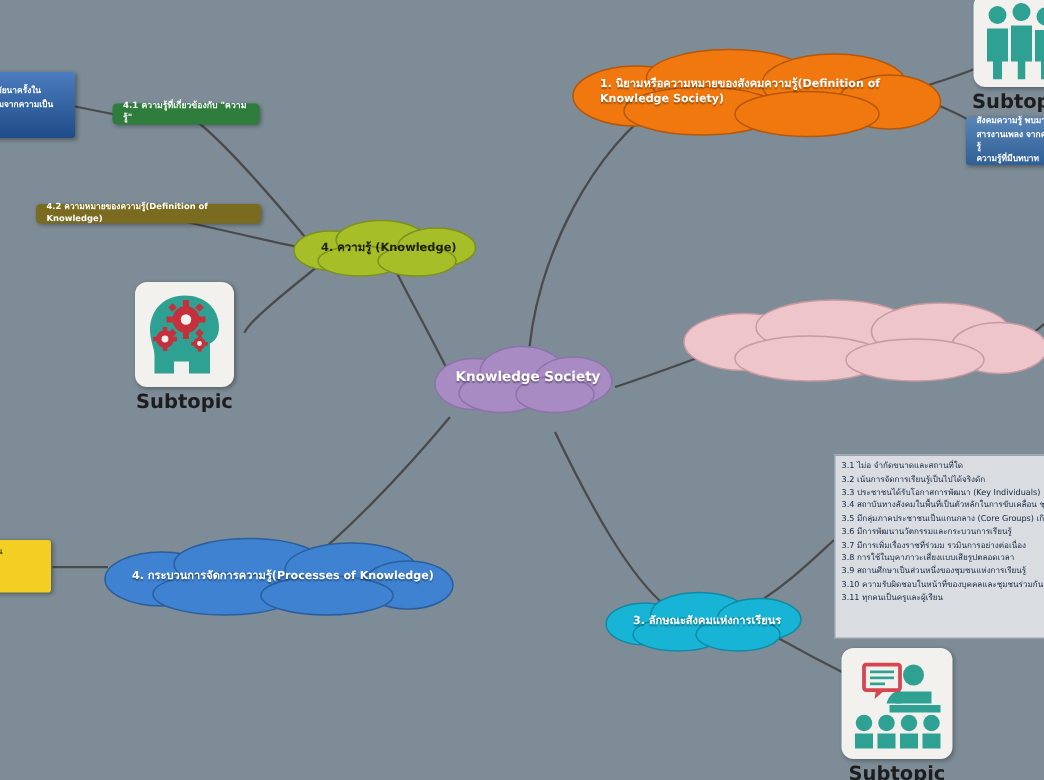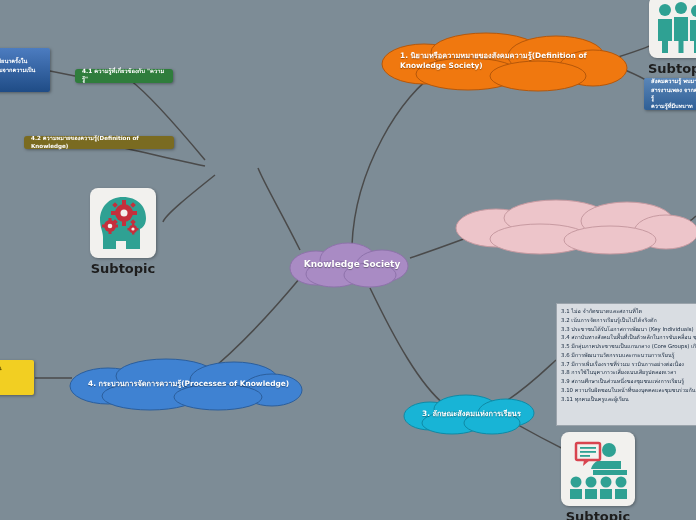--- a/index.html
+++ b/index.html
@@ -122,21 +122,21 @@
       <path d="M688,222 C692,220 694,218 696,216"></path>
 
       <path d="M500,405 C525,390 545,370 556,360"></path>
 
       <path d="M500,415 C530,432 565,450 575,455"></path>
 
       <path d="M72,378 C55,378 42,378 35,378"></path>
     </g>
   </svg>
 
-  <div class="cloud" style="left:282px; top:240px; width:140px; height:48px; font-size:9px; justify-content:center; padding:0;text-align:center;">
+  <div class="cloud" style="left:282px; top:228px; width:140px; height:48px; font-size:9px; justify-content:center; padding:0;text-align:center;">
     <svg class="cbody" viewBox="0 0 140 48" xmlns="http://www.w3.org/2000/svg">
       <g fill="#a98bc4" stroke="#8e72ab" stroke-width="1">
         <ellipse cx="34" cy="28" rx="26" ry="17"></ellipse>
         <ellipse cx="66" cy="20" rx="28" ry="17"></ellipse>
         <ellipse cx="100" cy="26" rx="26" ry="16"></ellipse>
         <ellipse cx="52" cy="34" rx="28" ry="13"></ellipse>
         <ellipse cx="88" cy="35" rx="26" ry="12"></ellipse>
       </g>
     </svg>
     <span class="ctext">Knowledge Society</span>
@@ -175,20 +175,32 @@
         <ellipse cx="30" cy="24" rx="26" ry="14"></ellipse>
         <ellipse cx="66" cy="17" rx="32" ry="14"></ellipse>
         <ellipse cx="106" cy="21" rx="28" ry="14"></ellipse>
         <ellipse cx="52" cy="31" rx="30" ry="11"></ellipse>
         <ellipse cx="92" cy="31" rx="28" ry="11"></ellipse>
       </g>
     </svg>
     <span class="ctext">3. ลักษณะสังคมแห่งการเรียนร</span>
   </div>
 
+  <div class="cloud" style="left:192px; top:144px; width:130px; height:42px; font-size:7.6px; color:#1d2208; text-shadow:none;">
+    <svg class="cbody" viewBox="0 0 130 42" xmlns="http://www.w3.org/2000/svg">
+      <g fill="#a6bf28" stroke="#7e911c" stroke-width="1">
+        <ellipse cx="28" cy="23" rx="24" ry="13"></ellipse>
+        <ellipse cx="62" cy="16" rx="30" ry="13"></ellipse>
+        <ellipse cx="99" cy="21" rx="26" ry="13"></ellipse>
+        <ellipse cx="48" cy="30" rx="28" ry="10"></ellipse>
+        <ellipse cx="86" cy="30" rx="26" ry="10"></ellipse>
+      </g>
+    </svg>
+    <span class="ctext">4. ความรู้ (Knowledge)</span>
+  </div>
 
   <div class="cloud" style="left:66px; top:356px; width:240px; height:56px; font-size:7.4px;">
     <svg class="cbody" viewBox="0 0 240 56" xmlns="http://www.w3.org/2000/svg">
       <g fill="#3f82d2" stroke="#2b5e9c" stroke-width="1">
         <ellipse cx="42" cy="30" rx="38" ry="18"></ellipse>
         <ellipse cx="100" cy="20" rx="50" ry="17"></ellipse>
         <ellipse cx="168" cy="24" rx="44" ry="18"></ellipse>
         <ellipse cx="206" cy="34" rx="30" ry="16"></ellipse>
         <ellipse cx="84" cy="40" rx="48" ry="14"></ellipse>
         <ellipse cx="152" cy="41" rx="44" ry="13"></ellipse>

